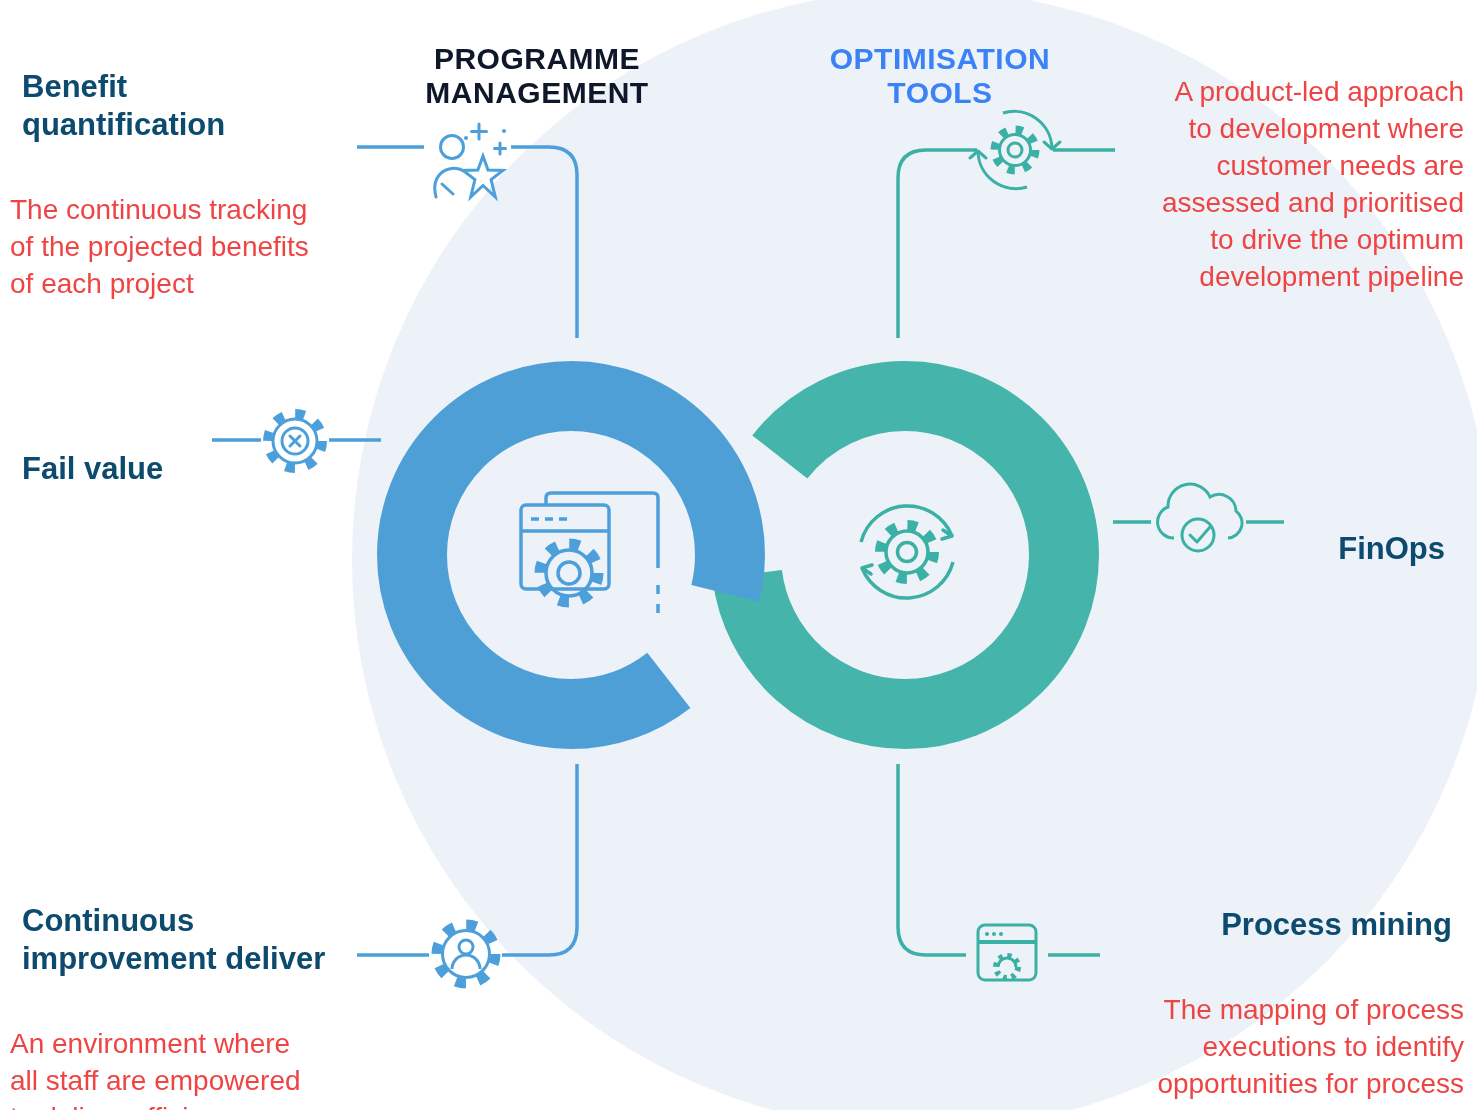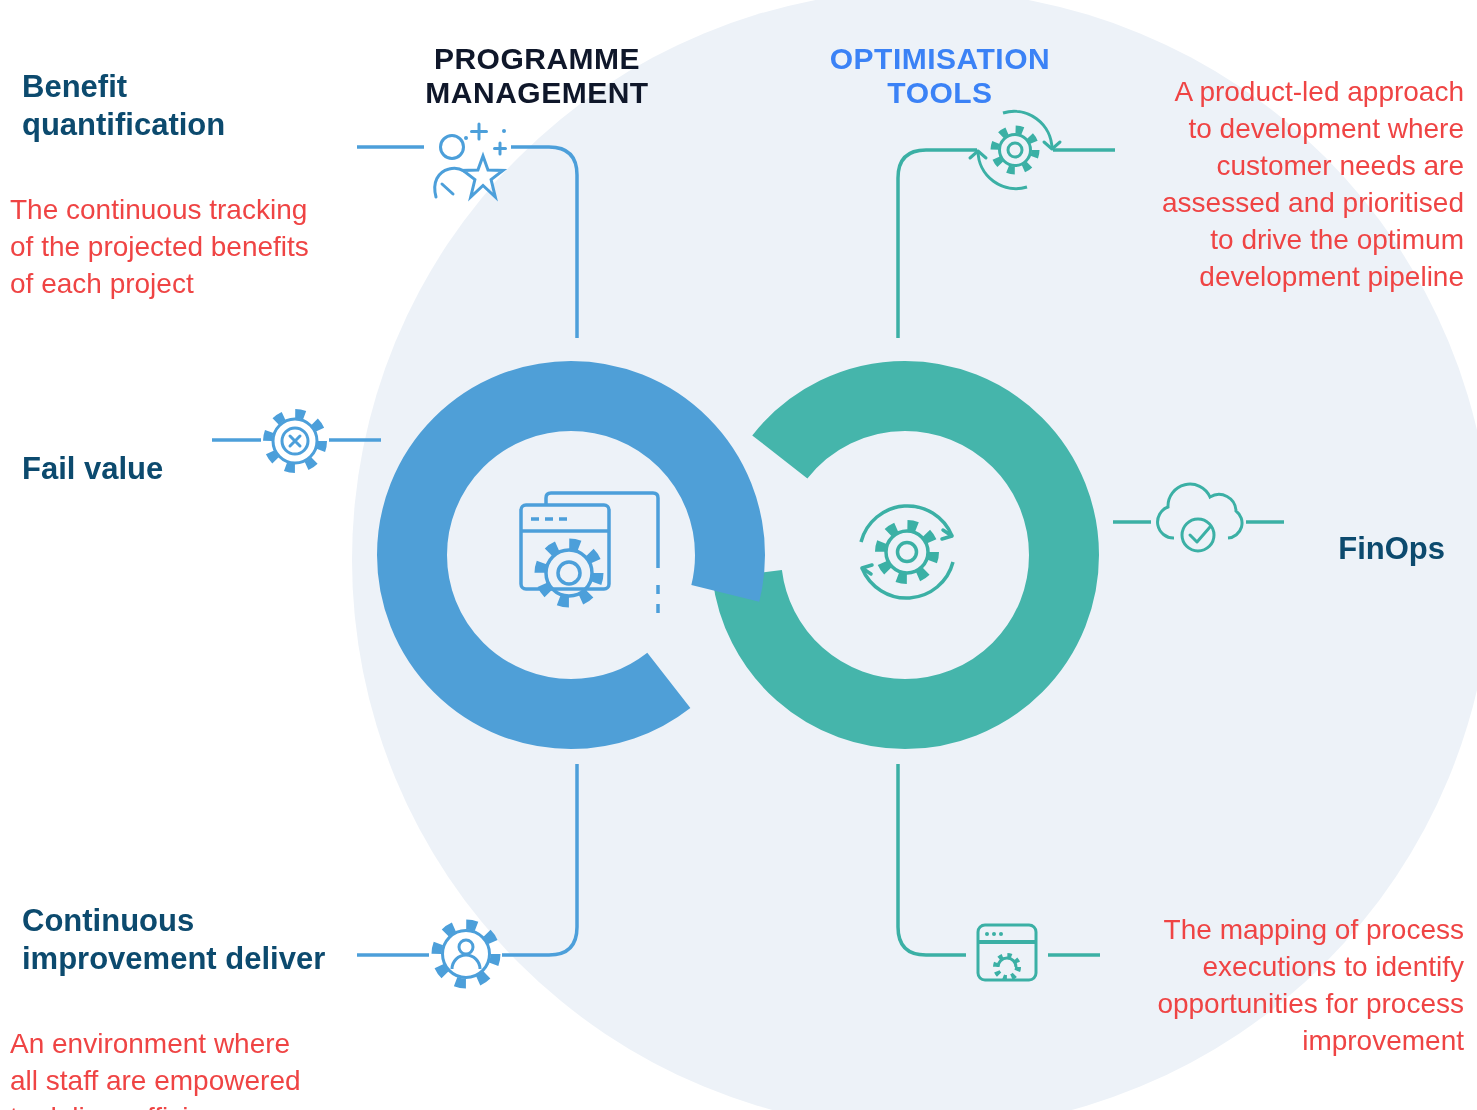--- a/index.html
+++ b/index.html
@@ -154,19 +154,20 @@
 assessed and prioritised
 to drive the optimum
 development pipeline</p>
   </div>
 
   <div class="txt sec right" style="left:1097px;top:500px;width:360px;">
     <h2>FinOps</h2>
   </div>
 
   <div class="txt sec right" style="left:1094px;top:876px;width:370px;">
+    <h2>Process mining</h2>
     <p>The mapping of process
 executions to identify
 opportunities for process
 improvement</p>
   </div>
 
 </div>
 
 </body></html>

